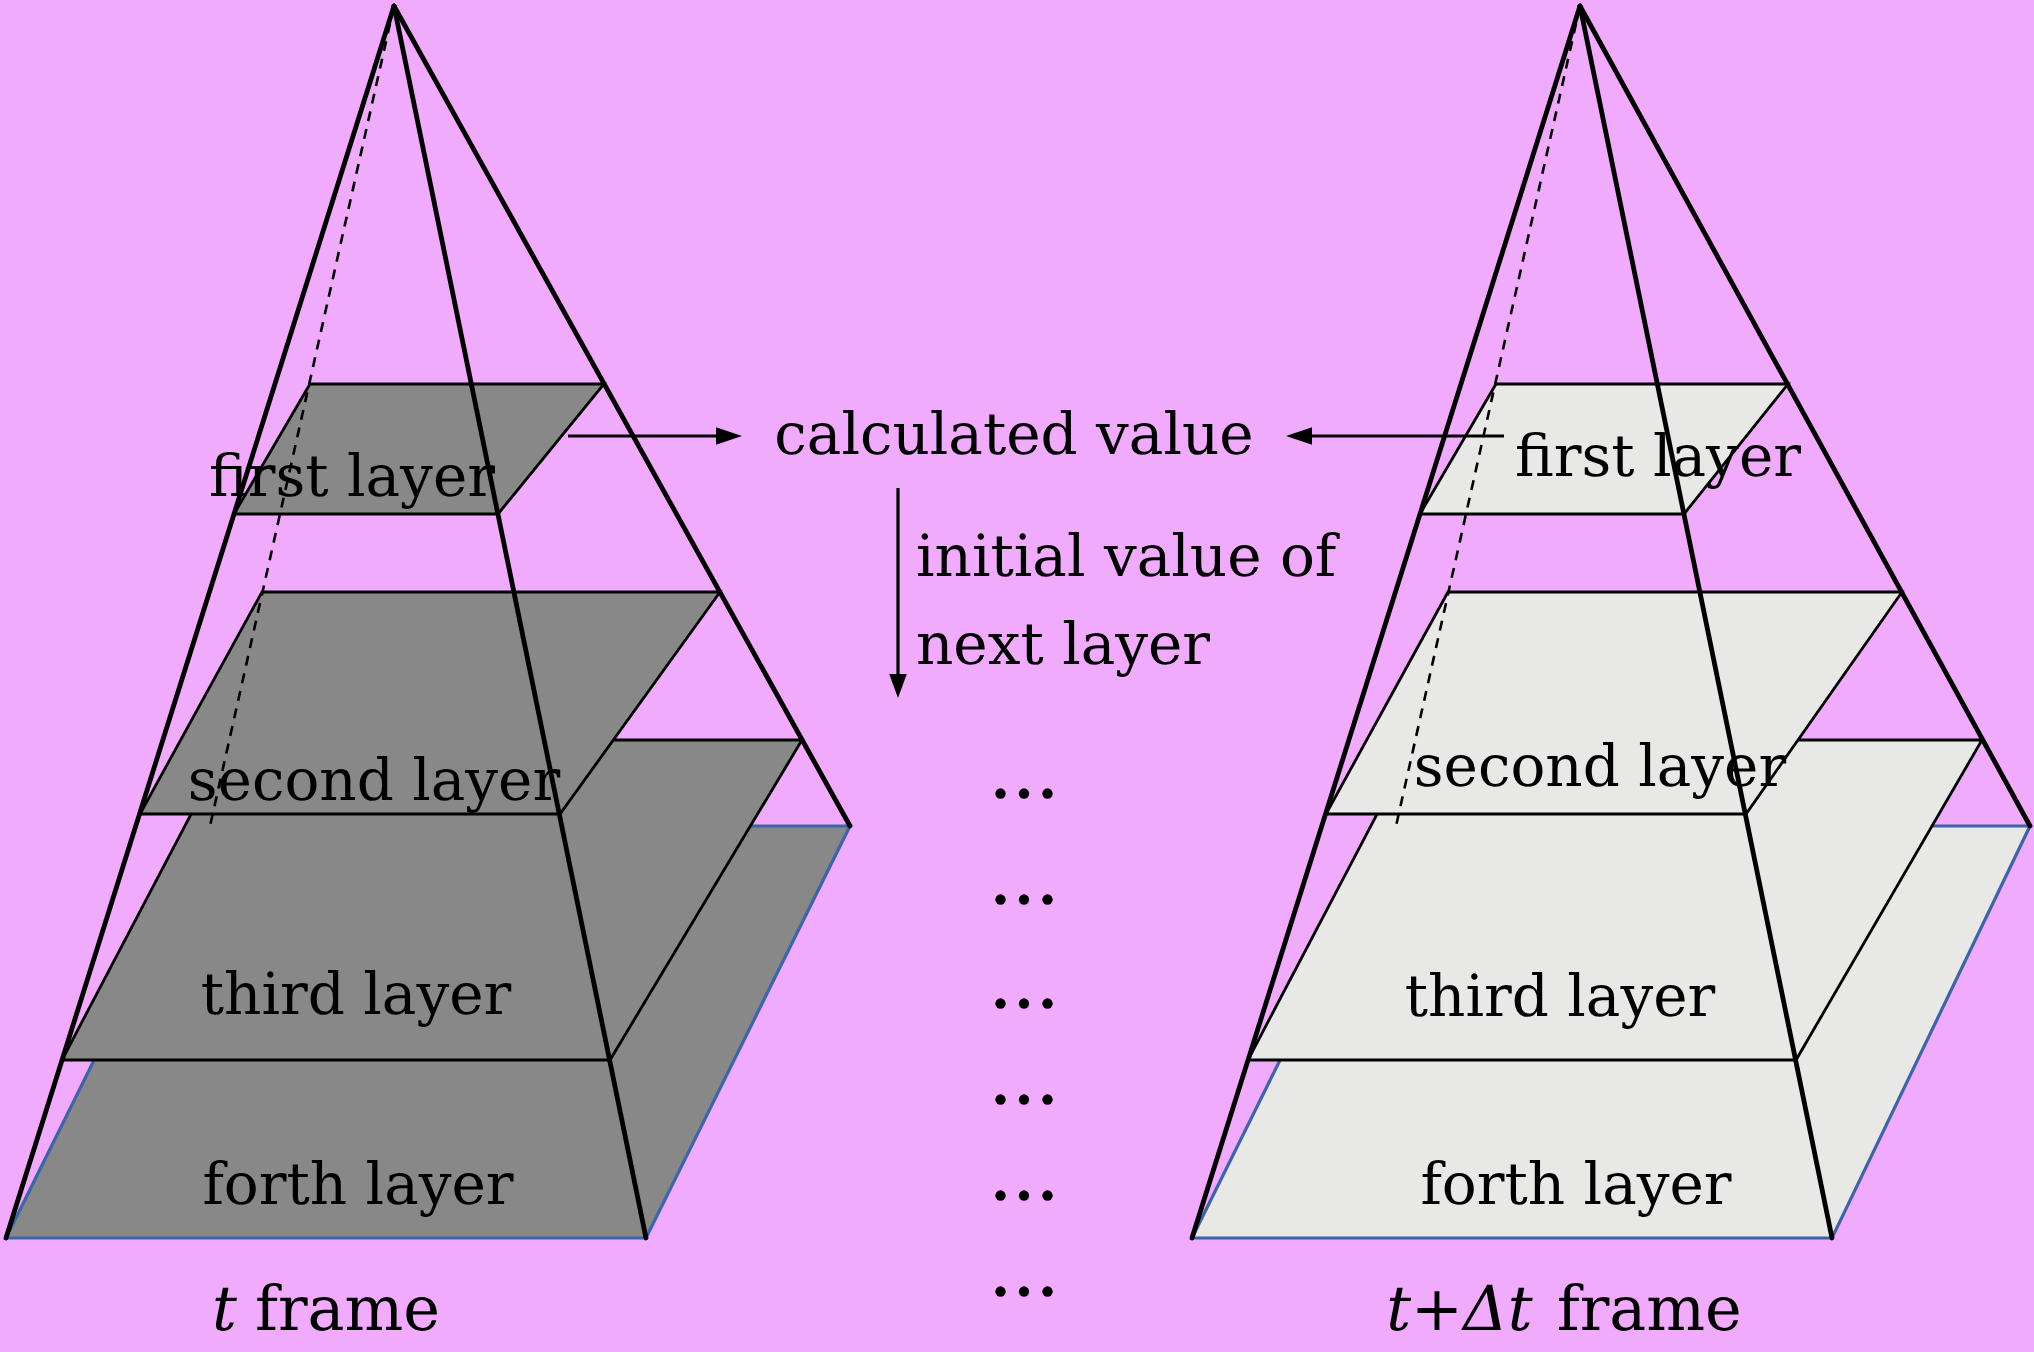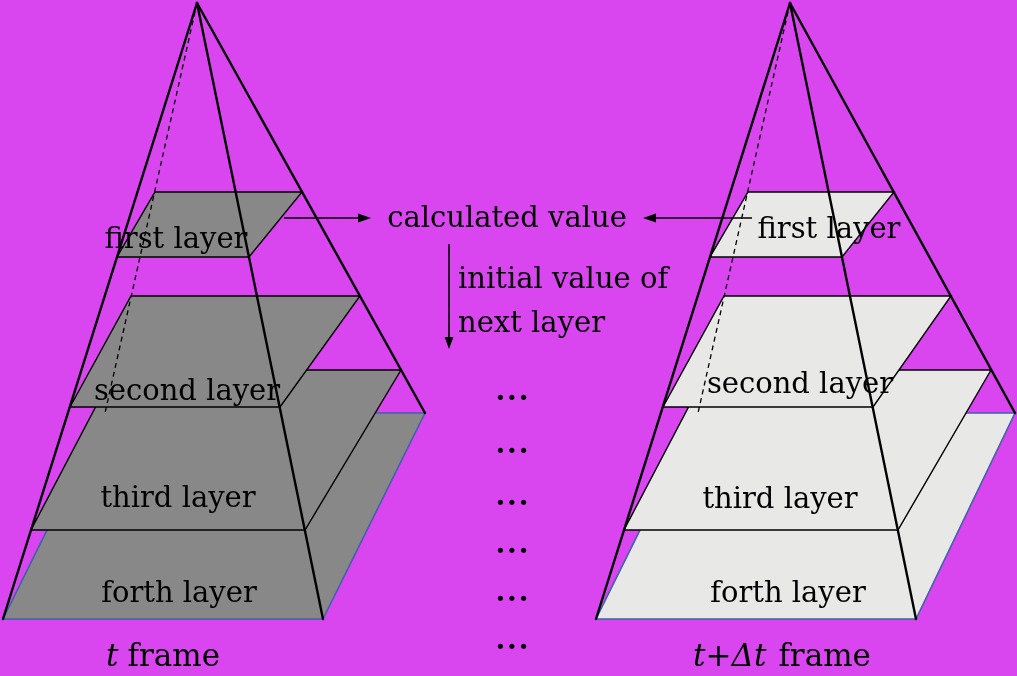--- a/index.html
+++ b/index.html
@@ -1,16 +1,16 @@
 <!DOCTYPE html>
 <html style="--left-layer-fill: #888888; --right-layer-fill: #e8e8e7; --base-edge-blue: #3e63a8; --line-color: #000000;"><head>
 <meta charset="utf-8">
 <style>
   html, body { margin: 0; padding: 0; background: #ffffff; }
-  #stage { width: 1017px; height: 676px; position: relative; background: #d946ef; overflow: hidden; }
+  #stage { width: 1017px; height: 676px; position: relative; background: #f0abfc; overflow: hidden; }
   svg { display: block; }
 
   .slab-left  { fill: var(--left-layer-fill, #888); stroke: var(--line-color, #000); stroke-width: 1.4; stroke-linejoin: miter; }
   .slab-right { fill: var(--right-layer-fill, #e8e8e7); stroke: var(--line-color, #000); stroke-width: 1.4; stroke-linejoin: miter; }
   .base-left  { fill: var(--left-layer-fill, #888); stroke: var(--base-edge-blue, #3e63a8); stroke-width: 1.6; stroke-linejoin: miter; }
   .base-right { fill: var(--right-layer-fill, #e8e8e7); stroke: var(--base-edge-blue, #3e63a8); stroke-width: 1.6; stroke-linejoin: miter; }
 
   .edge        { stroke: var(--line-color, #000); stroke-width: 2.4; fill: none; stroke-linecap: round; }
   .hidden-edge { stroke: var(--line-color, #000); stroke-width: 1.3; fill: none; stroke-dasharray: 5 4; }
 

